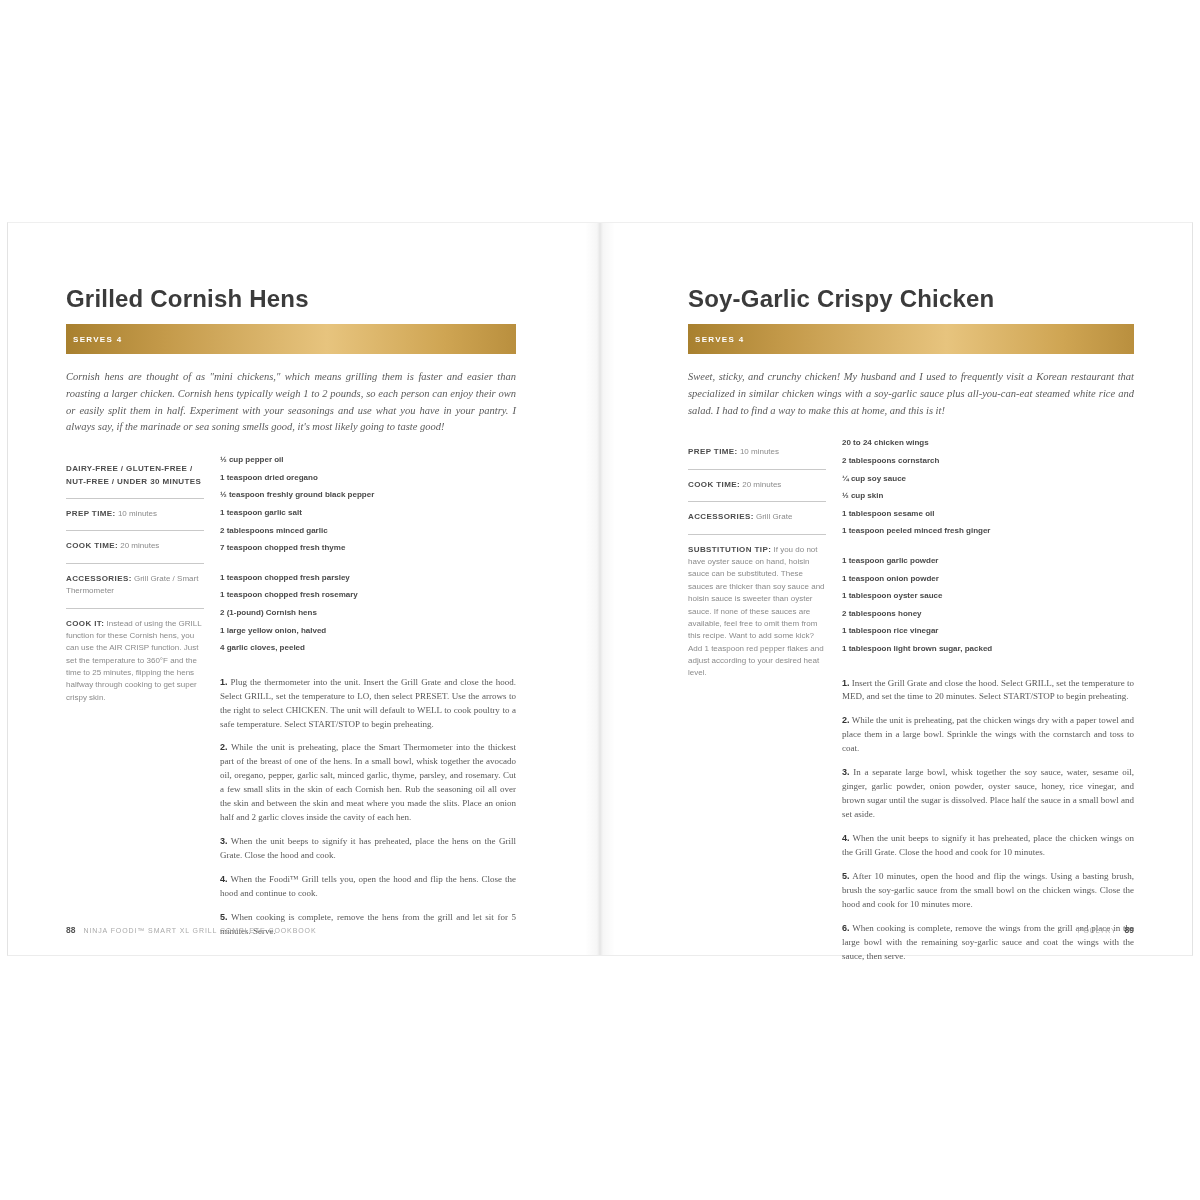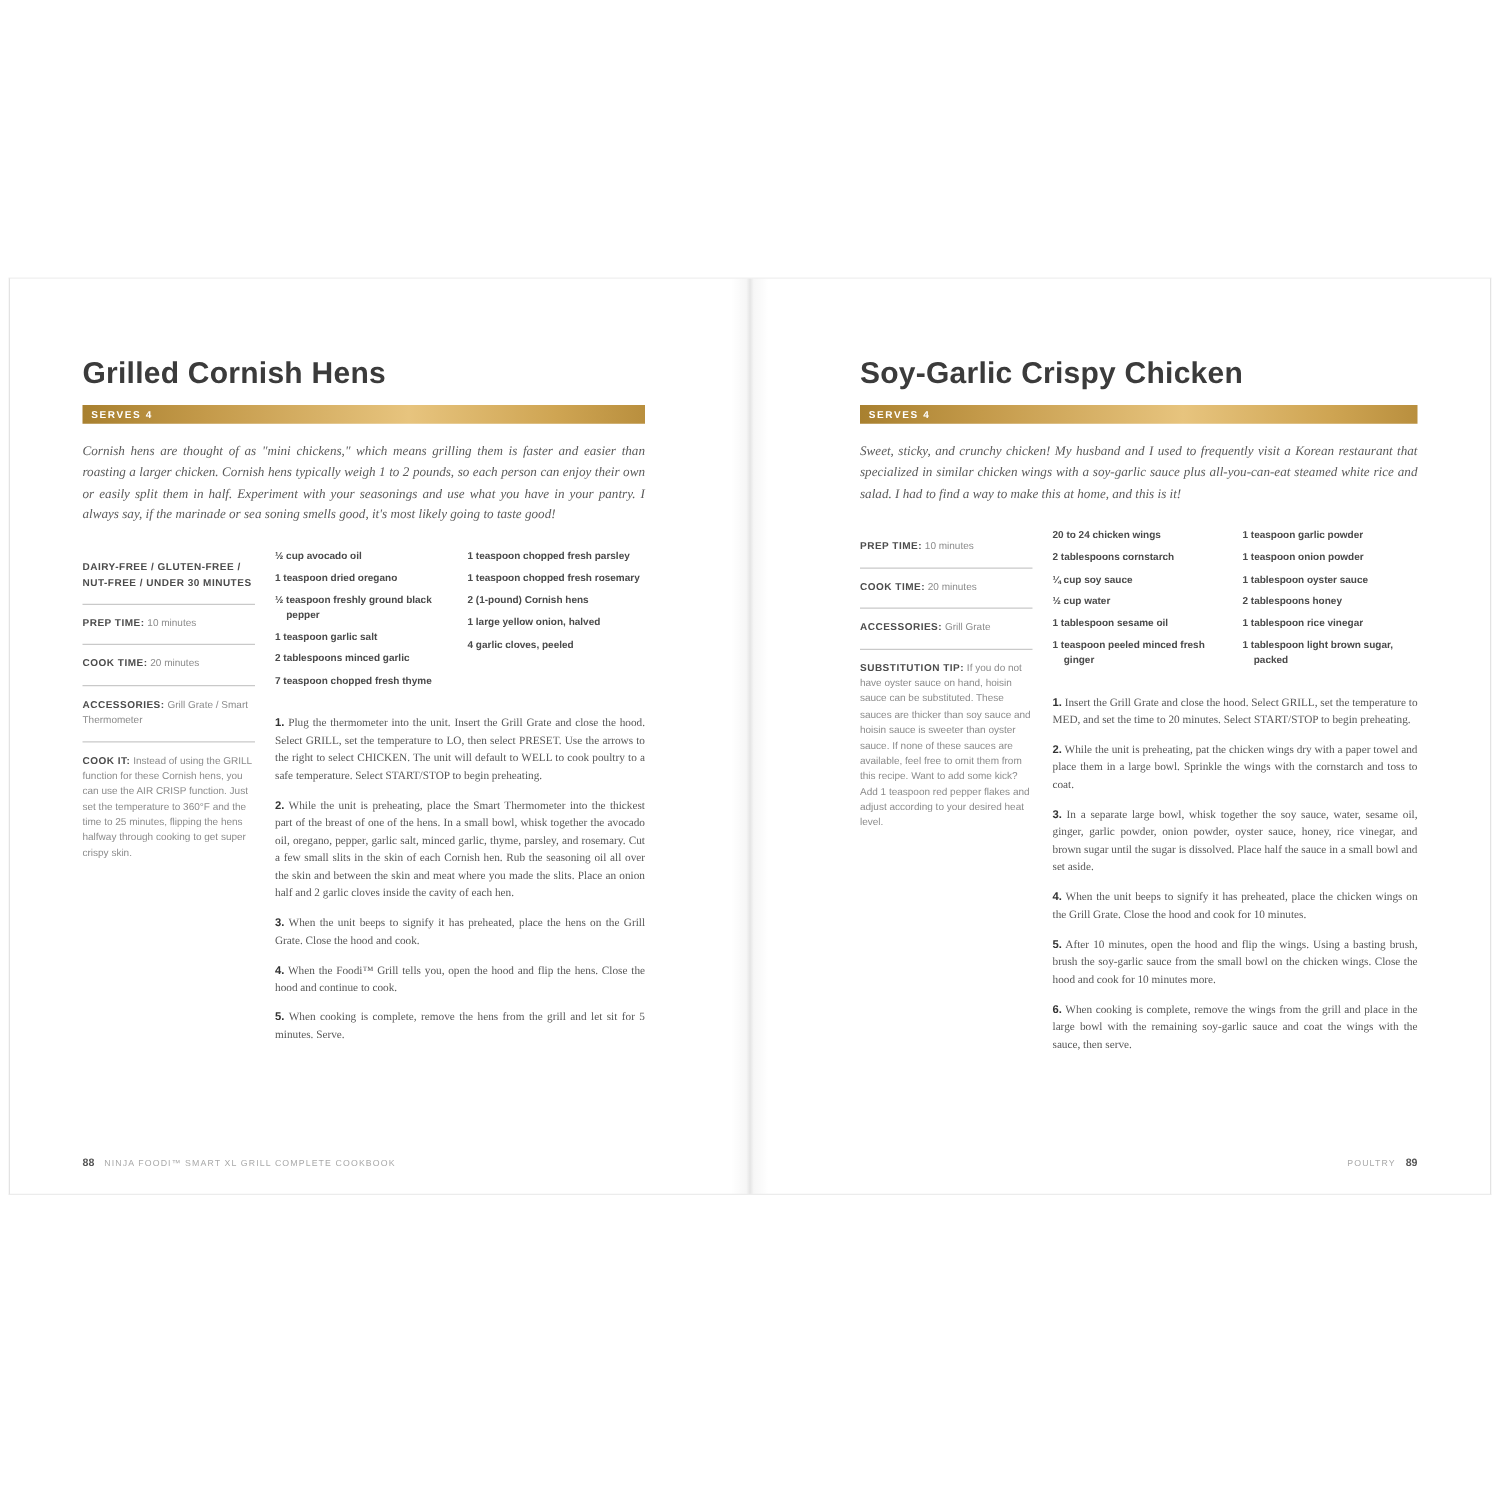--- a/index.html
+++ b/index.html
@@ -21,42 +21,42 @@
 
   .page { width: 593px; position: relative; }
   .page-left  { padding: 62px 84px 0 58px; }
   .page-right { padding: 62px 58px 0 88px; }
 
   .recipe-title {
     font-size: 24px; font-weight: 700; color: #3b3b3b; letter-spacing: 0.2px;
     font-family: "Liberation Sans", sans-serif;
   }
   .serves-bar {
-    margin-top: 11px; height: 15px; display: flex; align-items: center;
+    margin-top: 11px; height: 30px; display: flex; align-items: center;
     background: linear-gradient(90deg, #a8802f 0%, #c49a4a 22%, #e7c47e 58%, #cfa553 84%, #b98f3e 100%);
   }
   .serves-label {
     color: #ffffff; font-size: 8px; font-weight: 700; letter-spacing: 1.3px; padding-left: 7px;
   }
   .intro {
     margin-top: 15px; font-family: "Liberation Serif", serif; font-style: italic;
     font-size: 10.5px; line-height: 1.6; color: #5a5a5a; text-align: justify;
   }
 
   .cols { display: flex; gap: 16px; margin-top: 18px; }
   .sidebar { width: 138px; flex: none; }
   .main { flex: 1; min-width: 0; }
 
   .sb-section { padding: 9px 0 10px; border-bottom: 1px solid #c9c9c9; font-size: 8px; line-height: 1.55; }
   .sb-section:last-child { border-bottom: none; }
   .sb-label { font-weight: 700; color: #4c4c4c; letter-spacing: 0.4px; }
   .sb-value { color: #8b8b8b; }
   .sb-text  { color: #8b8b8b; }
 
-  .ing-cols { display: flex; gap: 12px; }
+  .ing-cols { display: flex; gap: 12px; flex-direction: column; }
   .ing-col { flex: 1; min-width: 0; }
   .ing {
     font-size: 8px; font-weight: 700; color: #4a4a4a; line-height: 1.45;
     margin-bottom: 6px; padding-left: 9px; text-indent: -9px;
   }
   .steps { margin-top: 16px; }
   .step {
     font-family: "Liberation Serif", serif; font-size: 9px; line-height: 1.55;
     color: #585858; margin-bottom: 10px; text-align: justify;
   }
@@ -102,21 +102,21 @@
           </div>
           <div class="sb-section">
             <span class="sb-label">COOK IT:</span>
             <span class="sb-text">Instead of using the GRILL function for these Cornish hens, you can use the AIR CRISP function. Just set the temperature to 360°F and the time to 25 minutes, flipping the hens halfway through cooking to get super crispy skin.</span>
           </div>
         </div>
 
         <div class="main">
           <div class="ing-cols">
             <div class="ing-col">
-              <div class="ing">½ cup avocado oil</div>
+              <div class="ing">½ cup pepper oil</div>
               <div class="ing">1 teaspoon dried oregano</div>
               <div class="ing">½ teaspoon freshly ground black pepper</div>
               <div class="ing">1 teaspoon garlic salt</div>
               <div class="ing">2 tablespoons minced garlic</div>
               <div class="ing">7 teaspoon chopped fresh thyme</div>
             </div>
             <div class="ing-col">
               <div class="ing">1 teaspoon chopped fresh parsley</div>
               <div class="ing">1 teaspoon chopped fresh rosemary</div>
               <div class="ing">2 (1-pound) Cornish hens</div>
@@ -181,21 +181,21 @@
             <span class="sb-text">If you do not have oyster sauce on hand, hoisin sauce can be substituted. These sauces are thicker than soy sauce and hoisin sauce is sweeter than oyster sauce. If none of these sauces are available, feel free to omit them from this recipe. Want to add some kick? Add 1 teaspoon red pepper flakes and adjust according to your desired heat level.</span>
           </div>
         </div>
 
         <div class="main">
           <div class="ing-cols">
             <div class="ing-col">
               <div class="ing">20 to 24 chicken wings</div>
               <div class="ing">2 tablespoons cornstarch</div>
               <div class="ing">¼ cup soy sauce</div>
-              <div class="ing">½ cup water</div>
+              <div class="ing">½ cup skin</div>
               <div class="ing">1 tablespoon sesame oil</div>
               <div class="ing">1 teaspoon peeled minced fresh ginger</div>
             </div>
             <div class="ing-col">
               <div class="ing">1 teaspoon garlic powder</div>
               <div class="ing">1 teaspoon onion powder</div>
               <div class="ing">1 tablespoon oyster sauce</div>
               <div class="ing">2 tablespoons honey</div>
               <div class="ing">1 tablespoon rice vinegar</div>
               <div class="ing">1 tablespoon light brown sugar, packed</div>

